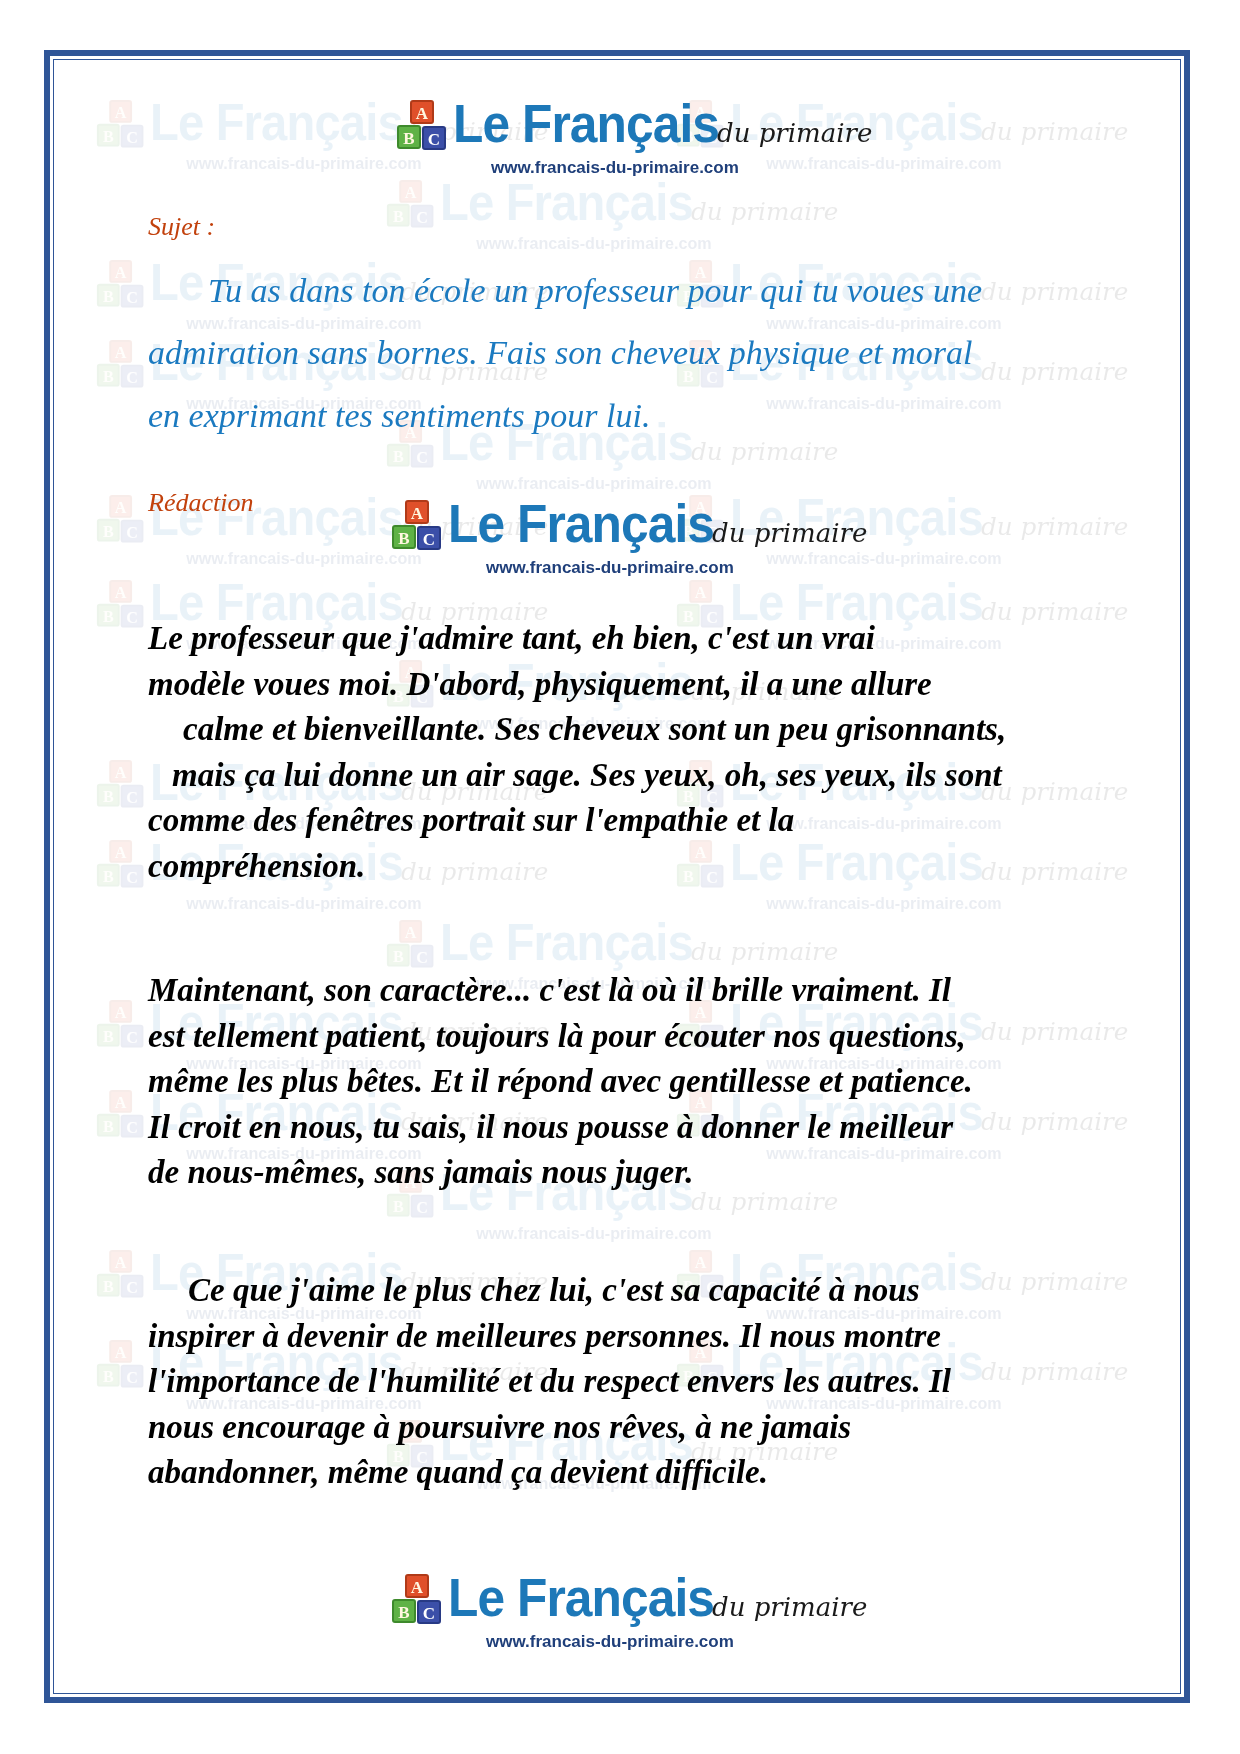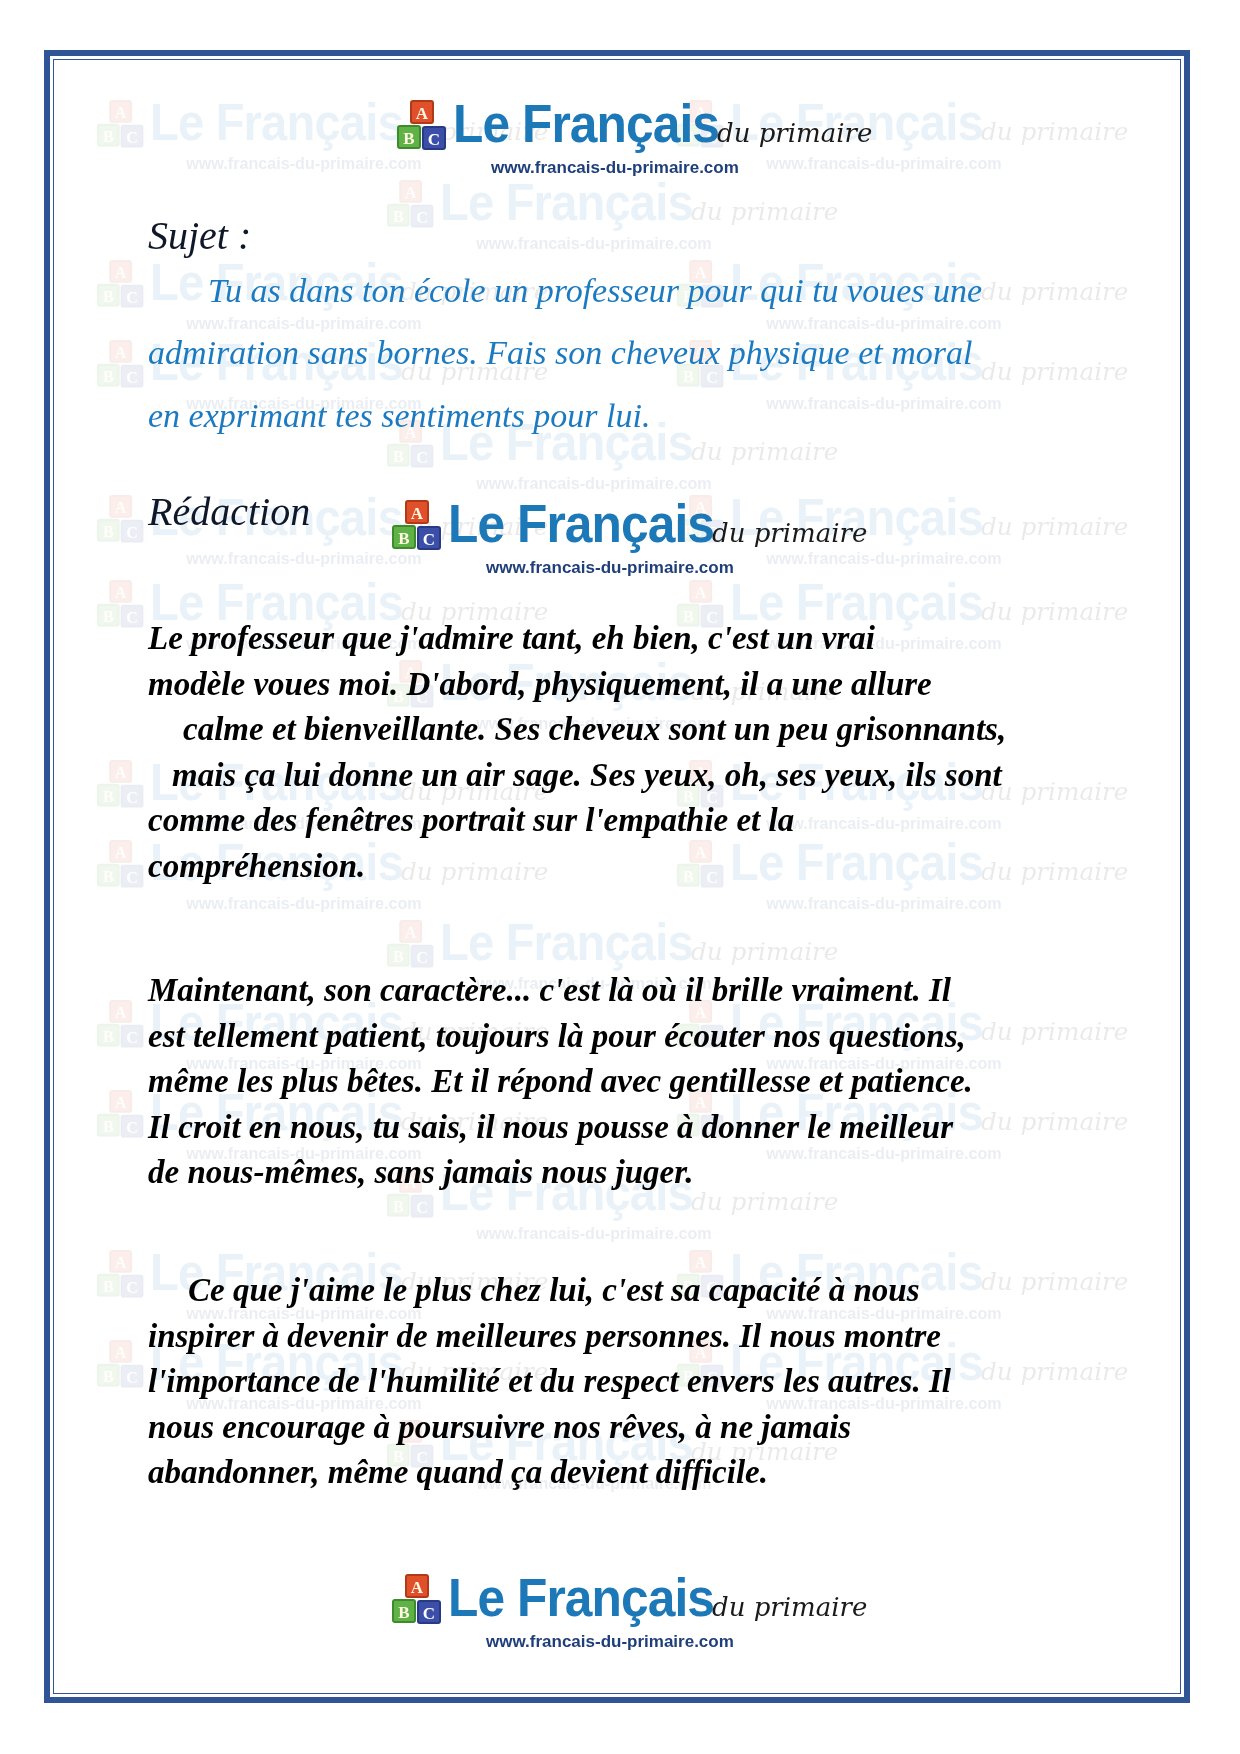--- a/index.html
+++ b/index.html
@@ -13,21 +13,21 @@
   .logo { position:absolute; width:470px; height:90px; }
   .logo .cubes { position:absolute; left:0; top:0; width:56px; height:60px; }
   .cube { position:absolute; width:24px; height:24px; border-radius:3px; font-family:"Liberation Serif", serif; font-weight:bold; font-size:17px; line-height:24px; text-align:center; box-sizing:border-box; }
   .cube.a { left:15px; top:0; background:#e0502a; color:#fff7e0; border:2px solid #b03a18; }
   .cube.b { left:2px; top:25px; background:#5fb246; color:#fff7e0; border:2px solid #3e8a2c; }
   .cube.c { left:27px; top:26px; background:#3b4fa8; color:#ffffff; border:2px solid #283a85; }
   .logo .brand { position:absolute; left:58px; top:-8px; font-family:"Liberation Sans", sans-serif; font-weight:bold; font-size:54px; letter-spacing:-1px; color:#1d78b8; white-space:nowrap; transform:scaleX(0.92); transform-origin:left top; }
   .logo .sub { position:absolute; left:322px; top:18px; font-family:"DejaVu Serif", serif; font-style:italic; font-size:26px; color:#1a1a1a; white-space:nowrap; }
   .logo .url { position:absolute; left:96px; top:58px; font-family:"Liberation Sans", sans-serif; font-weight:bold; font-size:17px; color:#1f3f7a; white-space:nowrap; }
 
-  .label-red { position:absolute; color:#0f172a; font-style:italic; font-size:40px; white-space:nowrap; }
+  .label-red { position:absolute; color:#c2410c; font-style:italic; font-size:26px; white-space:nowrap; }
   .subject { position:absolute; left:148px; width:940px; color:#1b7ac0; font-style:italic; font-size:34px; }
   .subject .line { position:absolute; left:0; white-space:nowrap; }
 
   .para { position:absolute; left:148px; width:950px; color:#000000; font-weight:bold; font-style:italic; font-size:33px; }
   .para .line { position:absolute; left:0; white-space:nowrap; height:45px; line-height:45px; }
 </style>
 </head>
 <body>
 
 <div class="frame-outer"></div>

